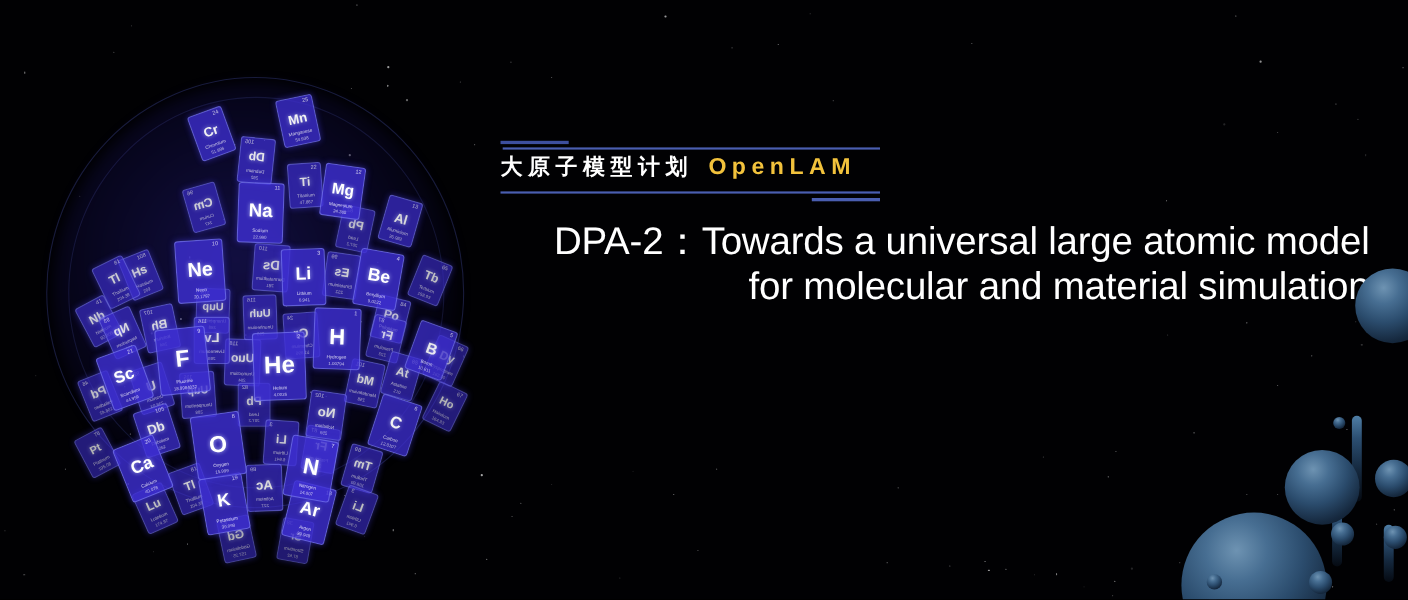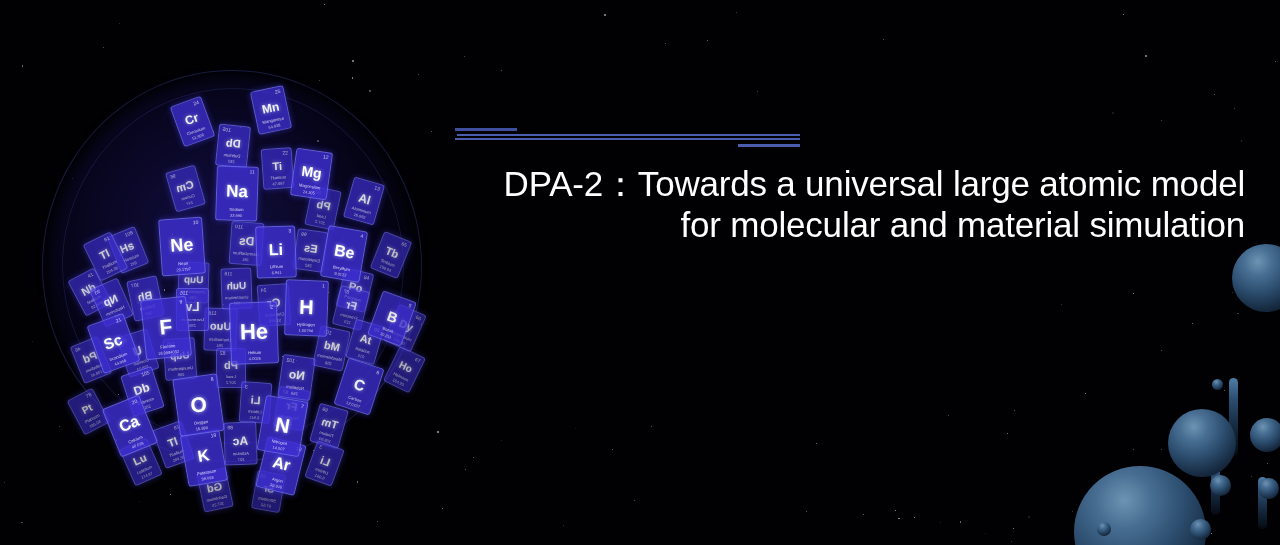--- a/index.html
+++ b/index.html
@@ -681,20 +681,24 @@
       </div>
   </div>
 
   <div id="text-block">
 
     <div id="kicker-rules-top">
       <div id="rule-top-thick"></div>
       <div id="rule-top-thin"></div>
     </div>
 
+    <div id="kicker">
+      <span id="kicker-cn">大原子模型计划</span>
+      <span id="kicker-en">OpenLAM</span>
+    </div>
 
     <div id="kicker-rules-bot">
       <div id="rule-bot-thin"></div>
       <div id="rule-bot-thick"></div>
     </div>
 
     <h1 id="main-title">DPA-2：Towards a universal large atomic model for molecular and material simulation</h1>
 
   </div>
 

